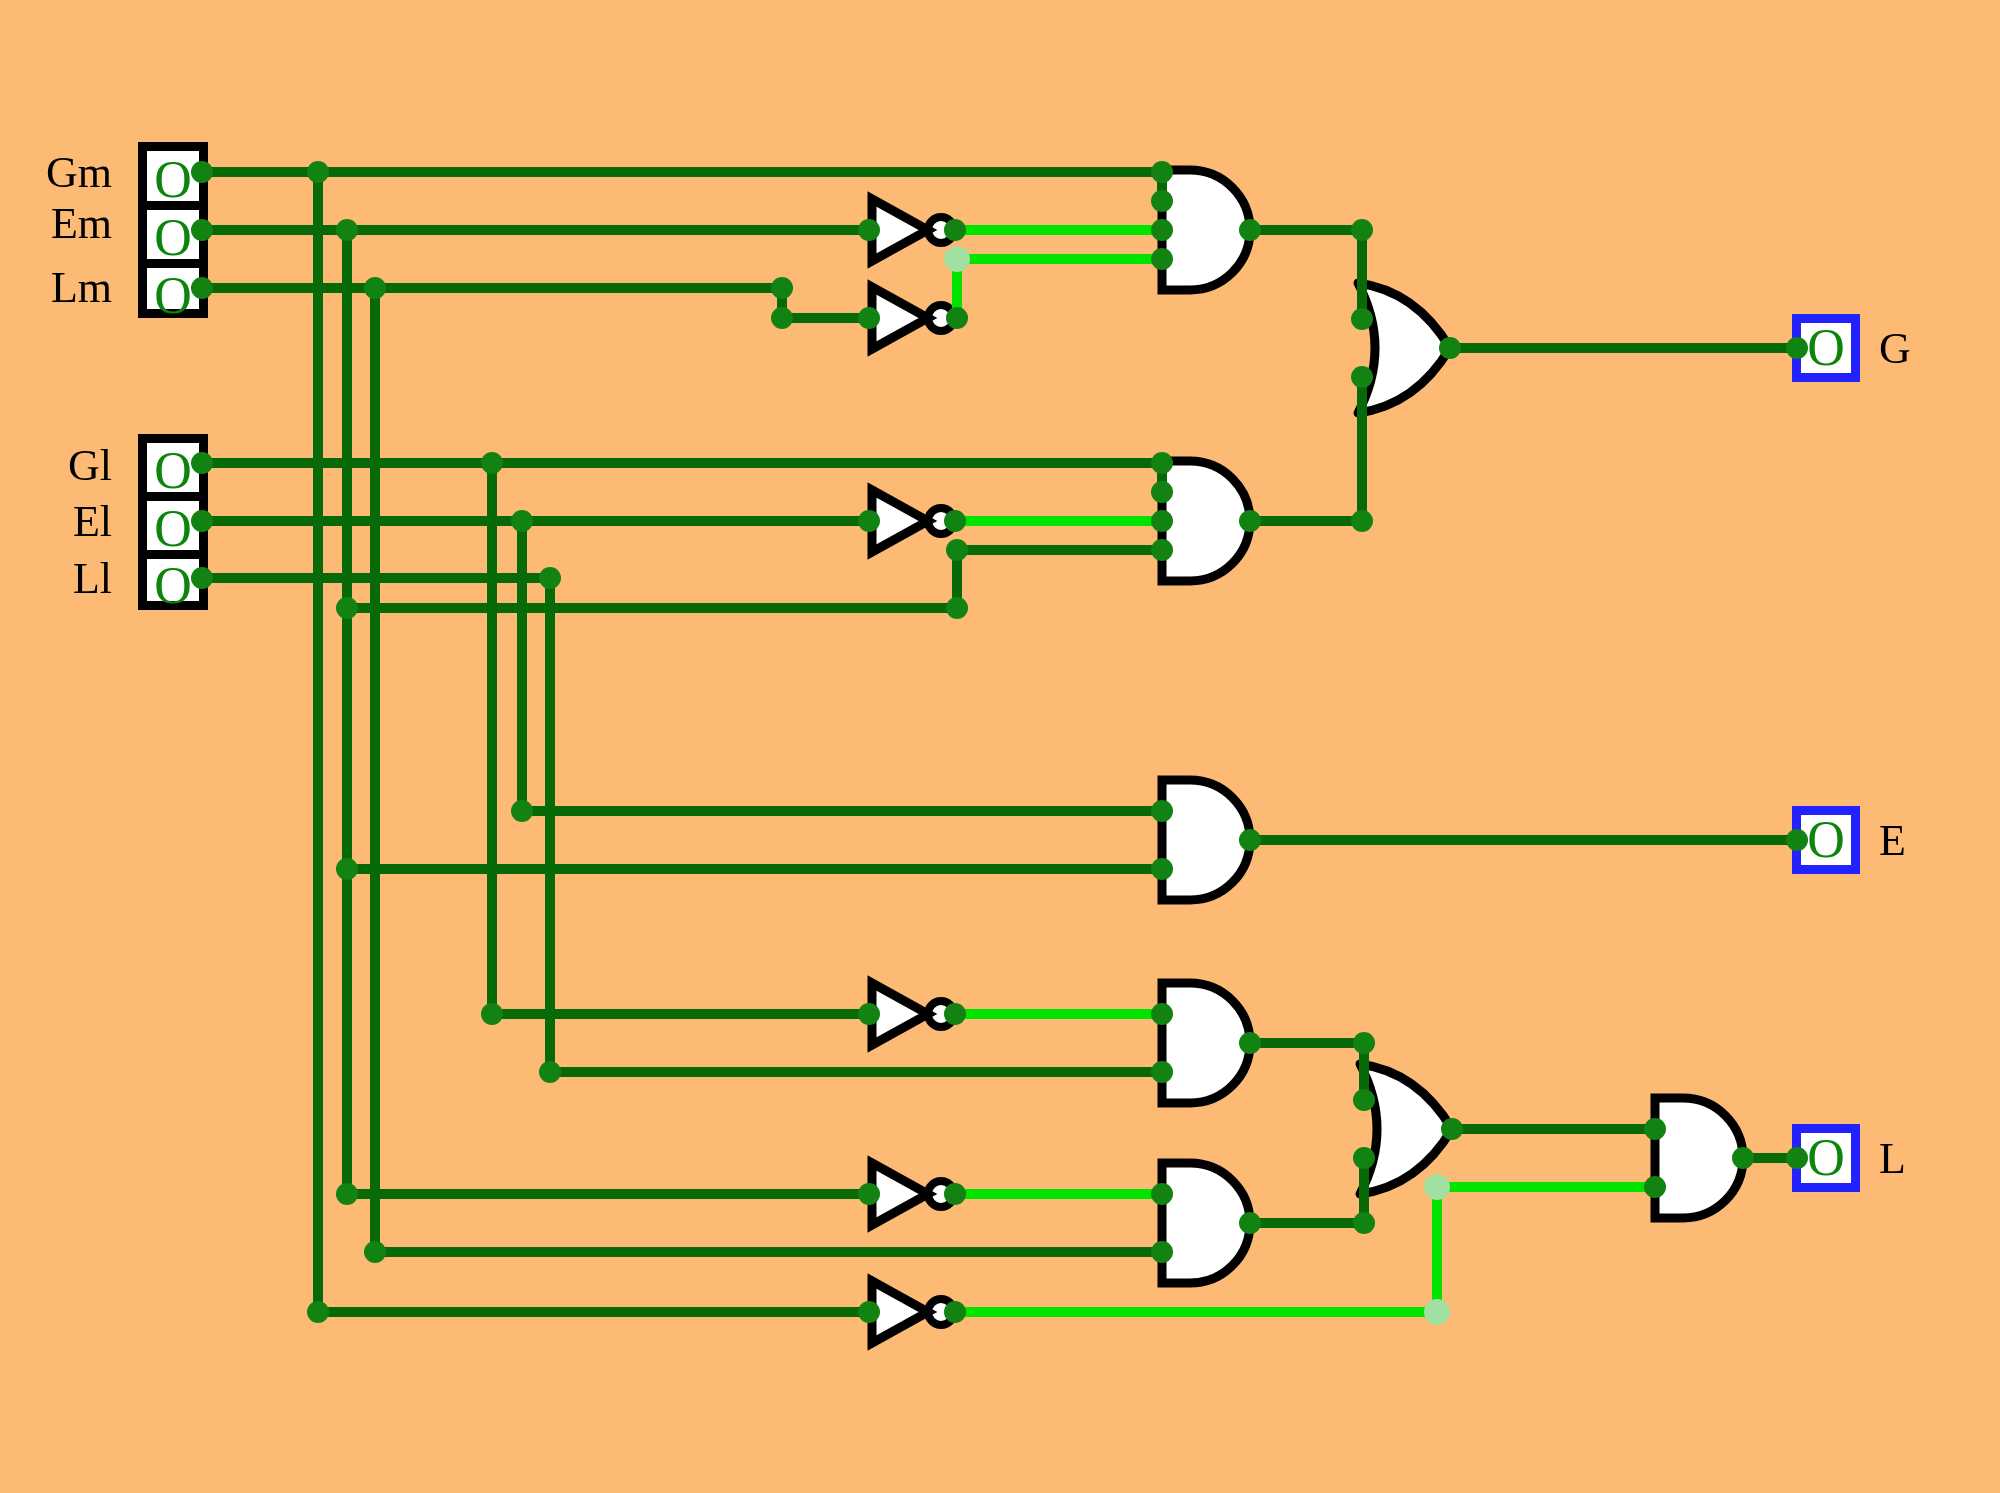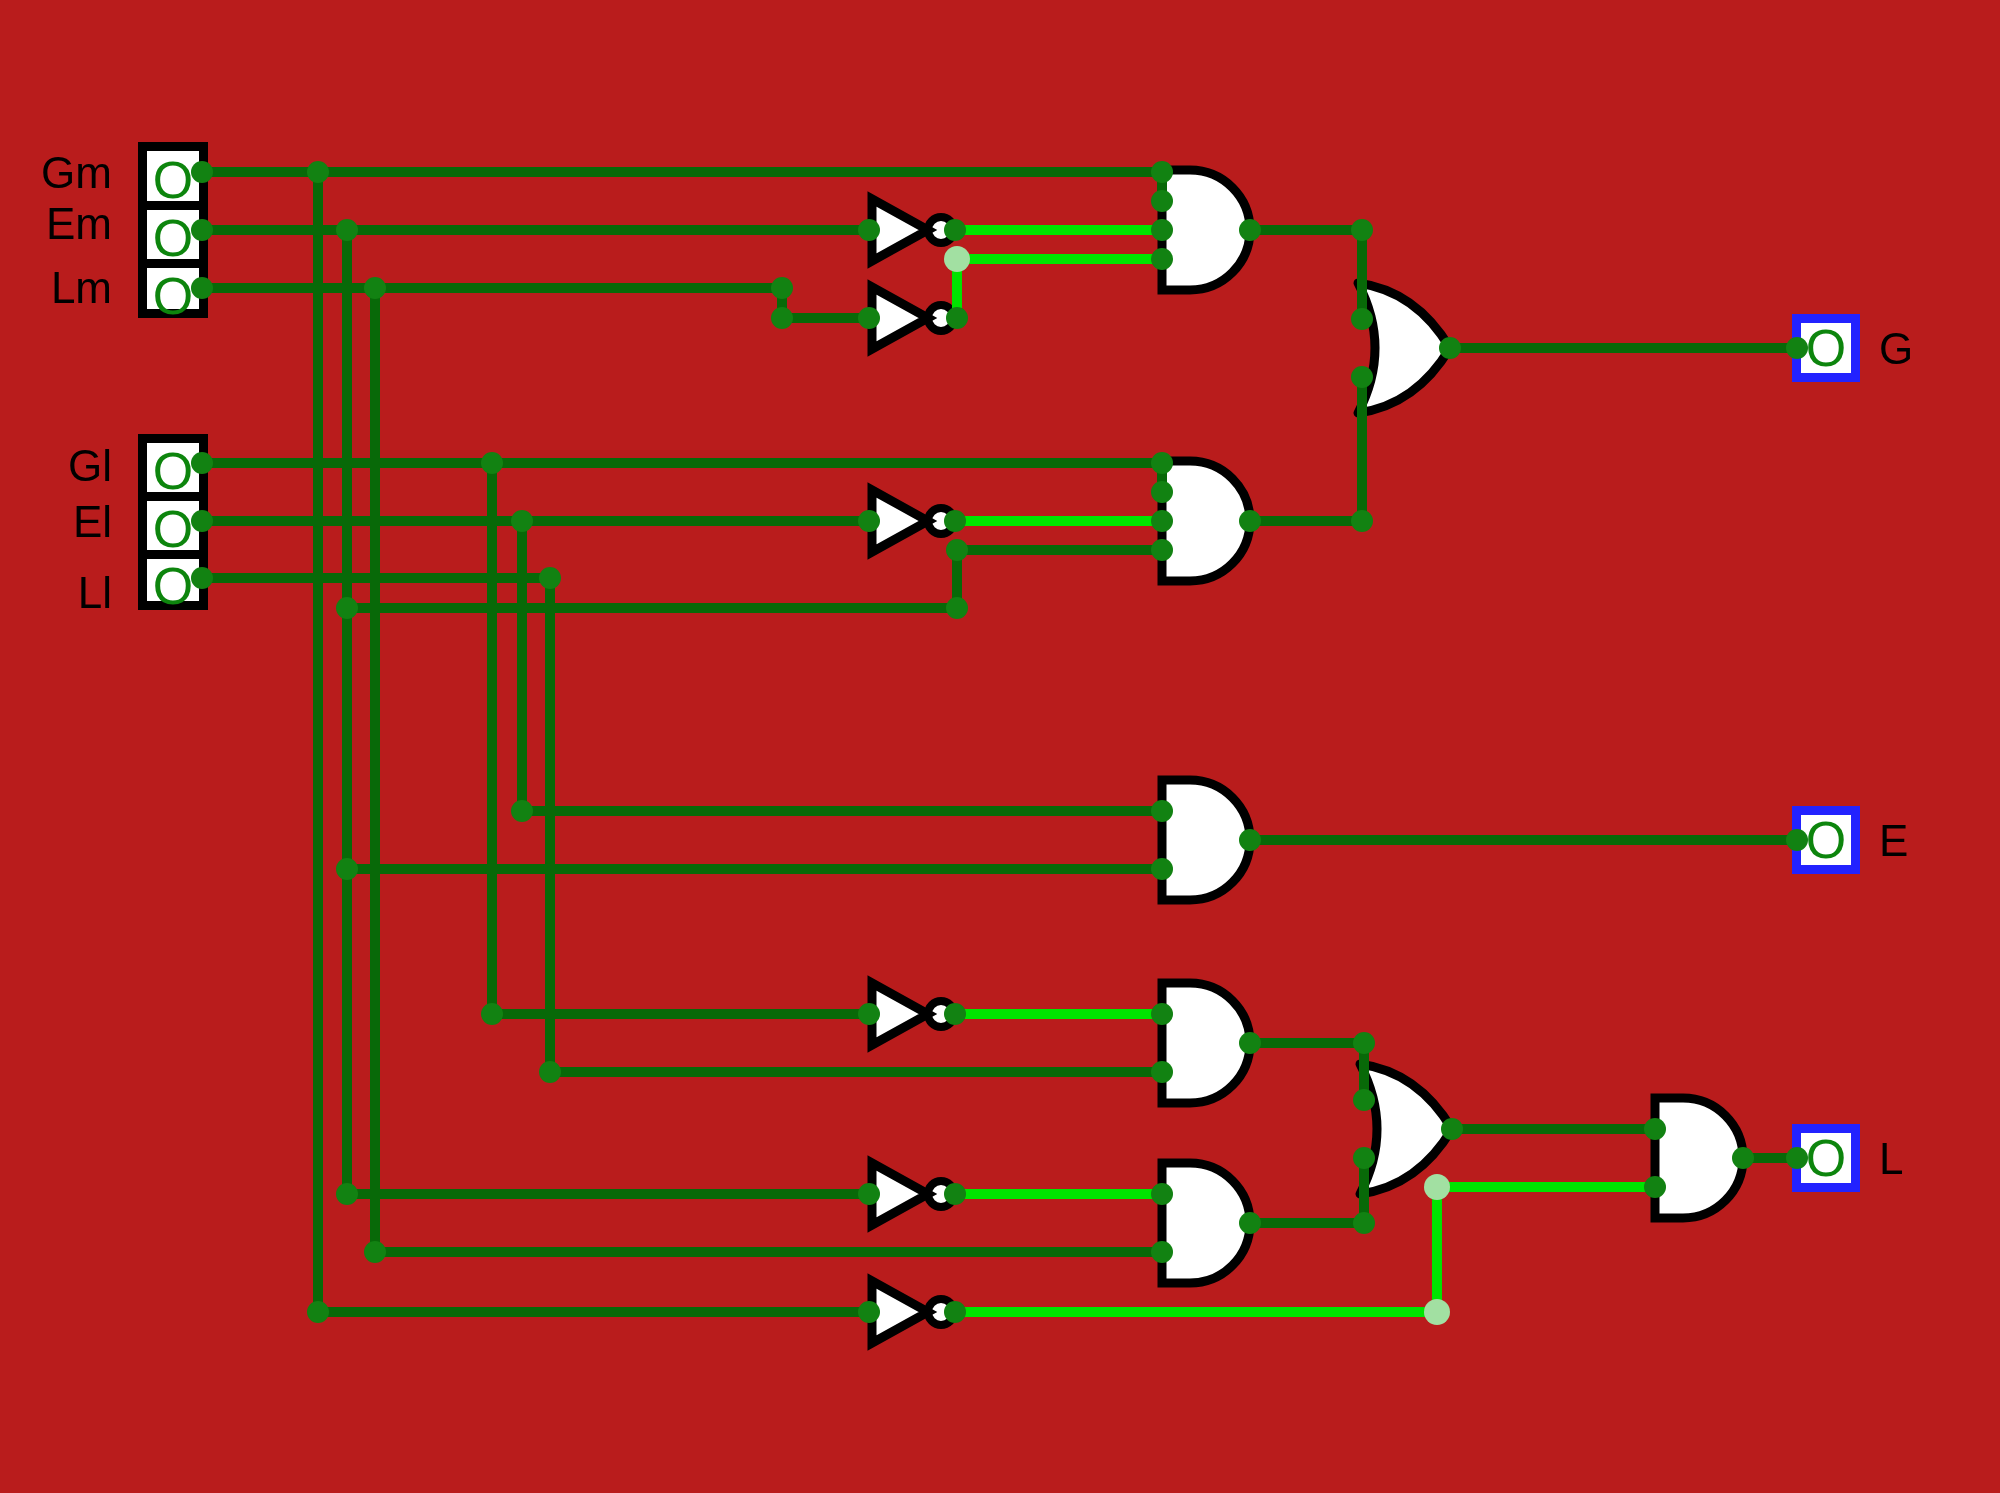--- a/index.html
+++ b/index.html
@@ -1,17 +1,17 @@
 <!DOCTYPE html>
 <html><head>
 <meta charset="utf-8">
 <style>
   html,body{margin:0;padding:0;background:#ffffff;}
-  #stage{position:relative;width:2000px;height:1493px;background:#b91c1c;overflow:hidden;
-         font-family:Liberation Sans, sans-serif;}
+  #stage{position:relative;width:2000px;height:1493px;background:#fdba74;overflow:hidden;
+         font-family:Liberation Serif, serif;}
   #circuit-svg{position:absolute;left:0;top:0;z-index:5;pointer-events:none;}
   .pin-group{position:absolute;width:70px;background:#ffffff;border:9px solid #000000;
              box-sizing:border-box;z-index:2;}
   .divider{position:absolute;left:0;right:0;height:9px;background:#000000;}
   .pin-cell{position:absolute;left:0;right:0;height:56px;display:flex;align-items:center;
             justify-content:center;}
   .pinval{font-size:52px;line-height:52px;color:#0d850d;}
   .out-box{position:absolute;width:68px;height:68px;border:9px solid #2222ff;background:#ffffff;
            box-sizing:border-box;display:flex;align-items:center;justify-content:center;z-index:2;}
   .in-label{position:absolute;left:12px;width:100px;text-align:right;font-size:44px;
@@ -23,21 +23,21 @@
 <body>
 
 <div id="stage">
 
   <div class="in-label" style="top:151px">Gm</div>
   <div class="in-label" style="top:202px">Em</div>
   <div class="in-label" style="top:266px">Lm</div>
 
   <div class="in-label" style="top:444px">Gl</div>
   <div class="in-label" style="top:500px">El</div>
-  <div class="in-label" style="top:571px">Ll</div>
+  <div class="in-label" style="top:557px">Ll</div>
 
   <div class="pin-group" style="left:138px;top:142px;height:176px;">
     <div class="divider" style="top:50px"></div>
     <div class="divider" style="top:108px"></div>
     <div class="pin-cell" style="top:1px">
       <span class="pinval">O</span>
       </div>
     <div class="pin-cell" style="top:59px">
       <span class="pinval">O</span>
       </div>

